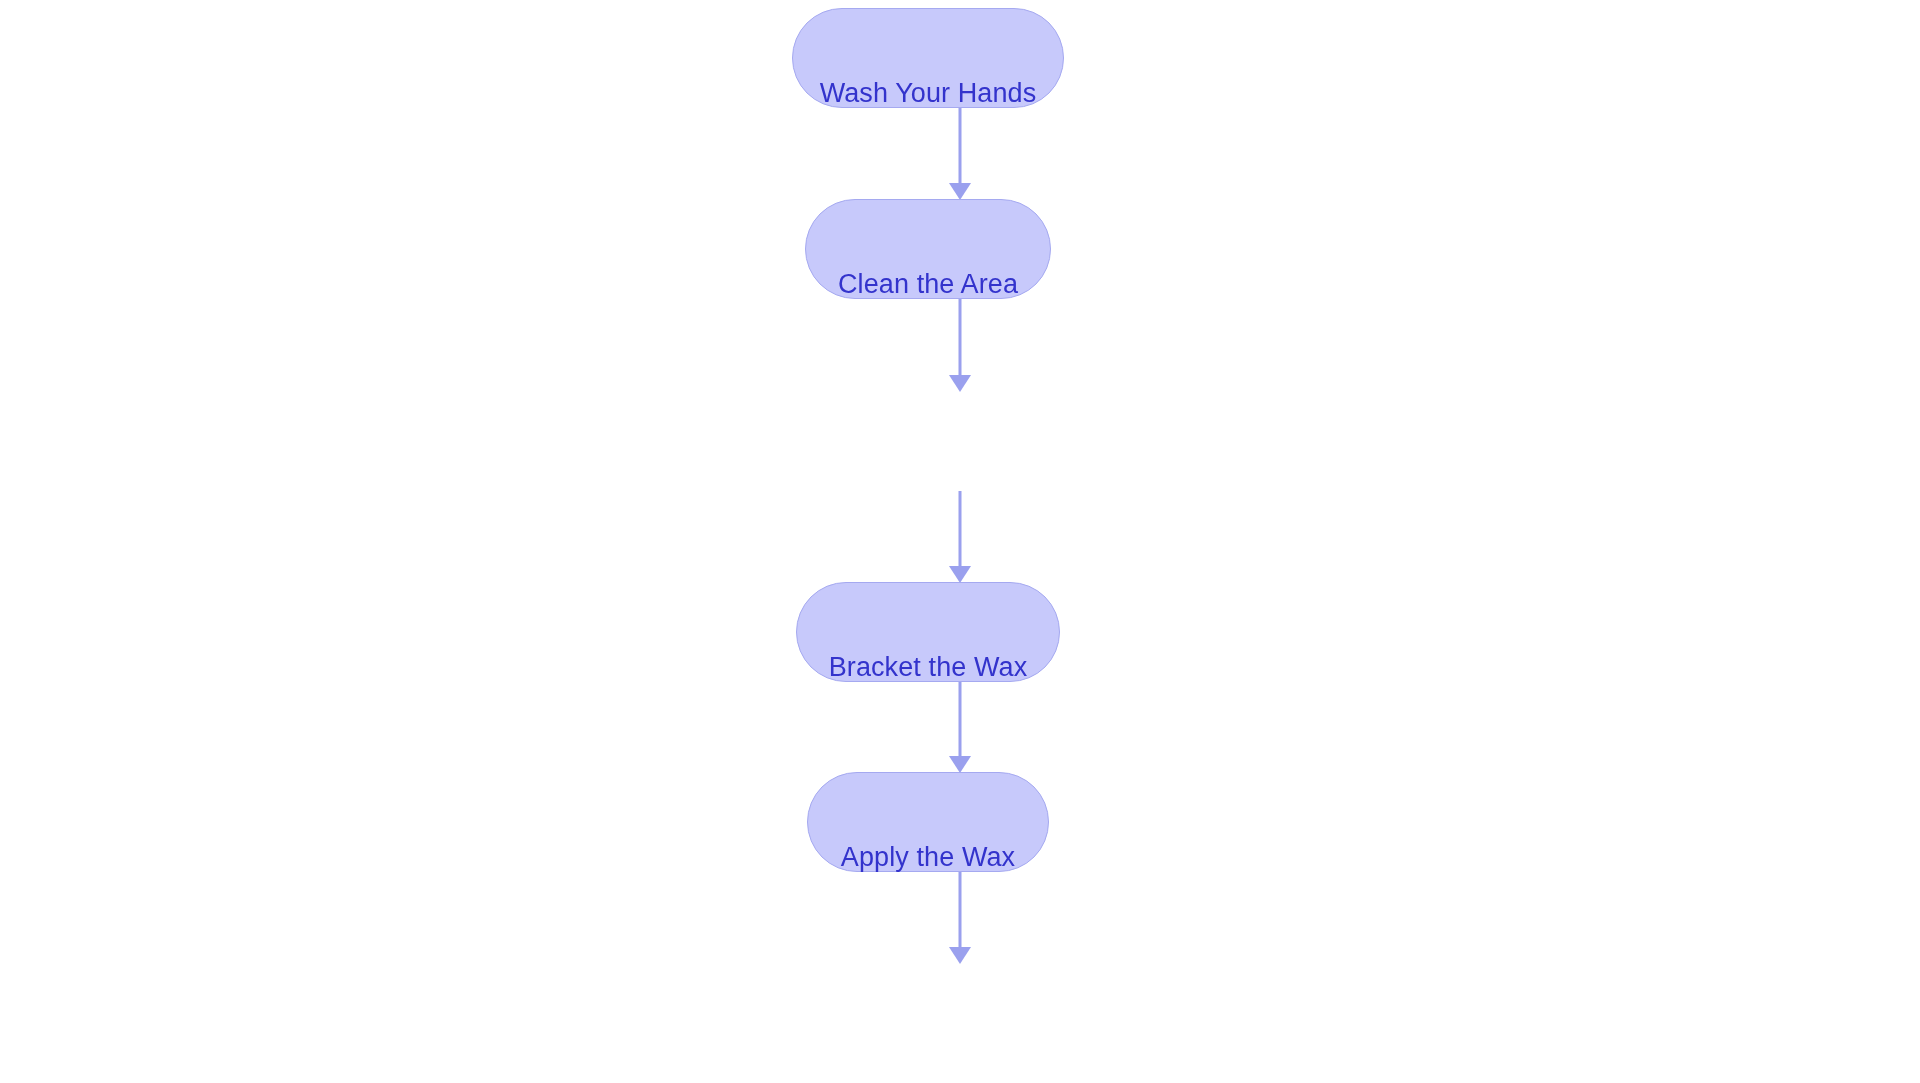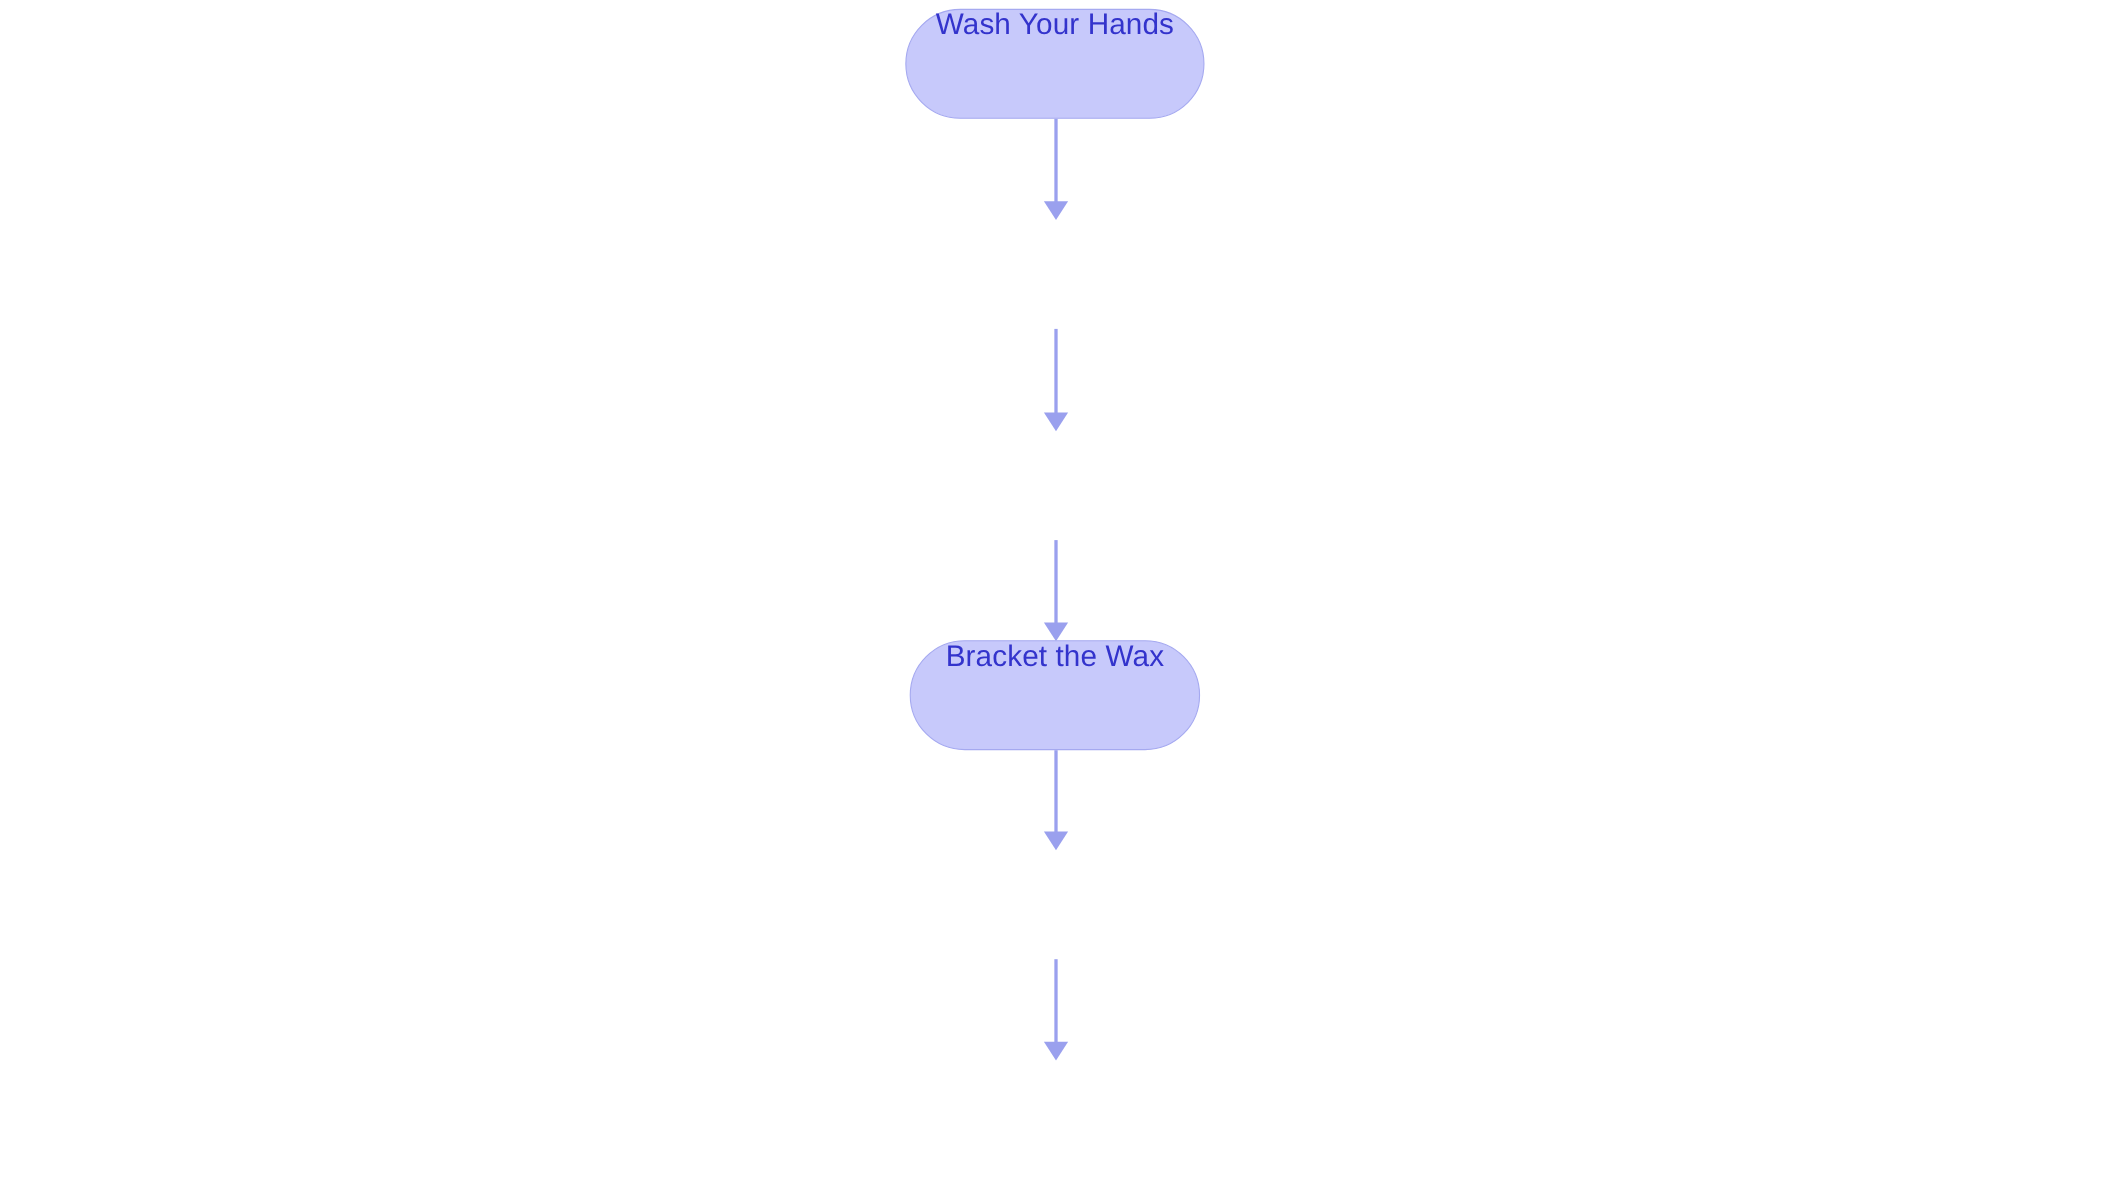--- a/index.html
+++ b/index.html
@@ -24,24 +24,24 @@
 
   
   .flow-node {
     position: absolute;
     height: 100px;
     box-sizing: border-box;
     background: #c7c9fb;
     border: 1.5px solid #a5a9f0;
     border-radius: 50px;
     display: flex;
-    align-items: flex-start;
+    align-items: flex-end;
     justify-content: center;
     transform: translateX(-50%);
-    left: 959px;
+    left: 928px;
   }
   .flow-node-label {
     color: #3333cc;
     font-size: 27px;
     font-weight: 400;
     line-height: 1;
     letter-spacing: 0.1px;
     white-space: nowrap;
     font-family: "Liberation Sans", "DejaVu Sans", sans-serif;
   }
@@ -94,20 +94,23 @@
 
   <div class="flow-node node-0">
     <span class="flow-node-label">Wash Your Hands</span>
   </div>
 
   <div class="flow-edge edge-0">
     <div class="flow-edge-line" style="height:76px;"></div>
     <div class="flow-edge-head"></div>
   </div>
 
+  <div class="flow-node node-1">
+    <span class="flow-node-label">Clean the Area</span>
+  </div>
 
   <div class="flow-edge edge-1">
     <div class="flow-edge-line" style="height:77px;"></div>
     <div class="flow-edge-head"></div>
   </div>
 
 
   <div class="flow-edge edge-2">
     <div class="flow-edge-line" style="height:76px;"></div>
     <div class="flow-edge-head"></div>
@@ -115,20 +118,23 @@
 
   <div class="flow-node node-3">
     <span class="flow-node-label">Bracket the Wax</span>
   </div>
 
   <div class="flow-edge edge-3">
     <div class="flow-edge-line" style="height:75px;"></div>
     <div class="flow-edge-head"></div>
   </div>
 
+  <div class="flow-node node-4">
+    <span class="flow-node-label">Apply the Wax</span>
+  </div>
 
   <div class="flow-edge edge-4">
     <div class="flow-edge-line" style="height:76px;"></div>
     <div class="flow-edge-head"></div>
   </div>
 
 
 </div>
 
 </body></html>

